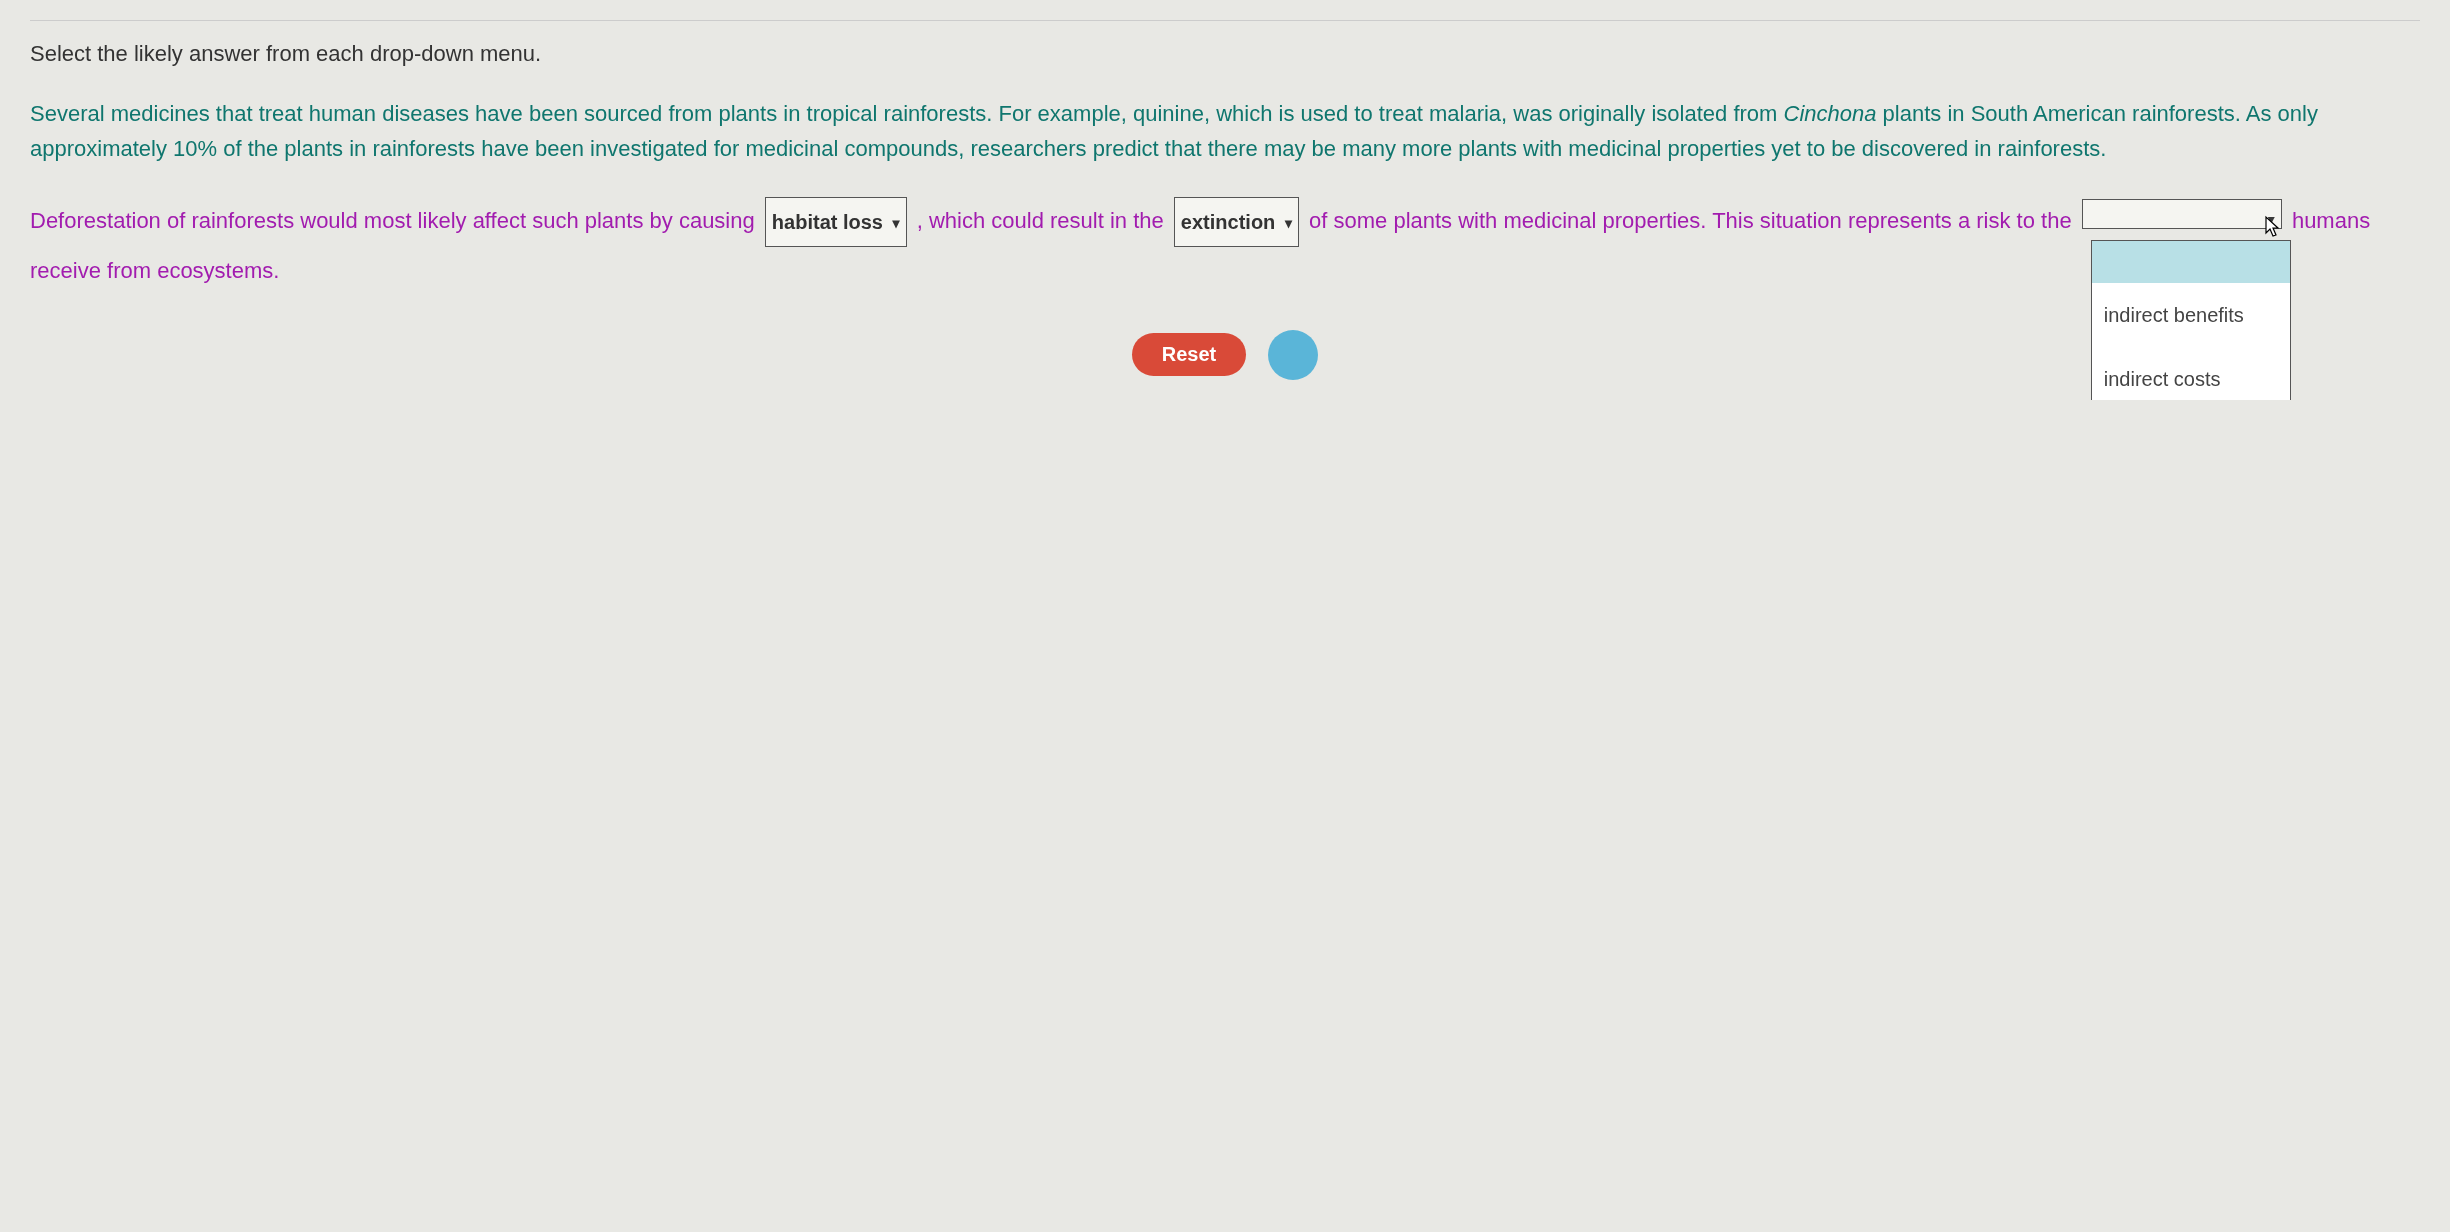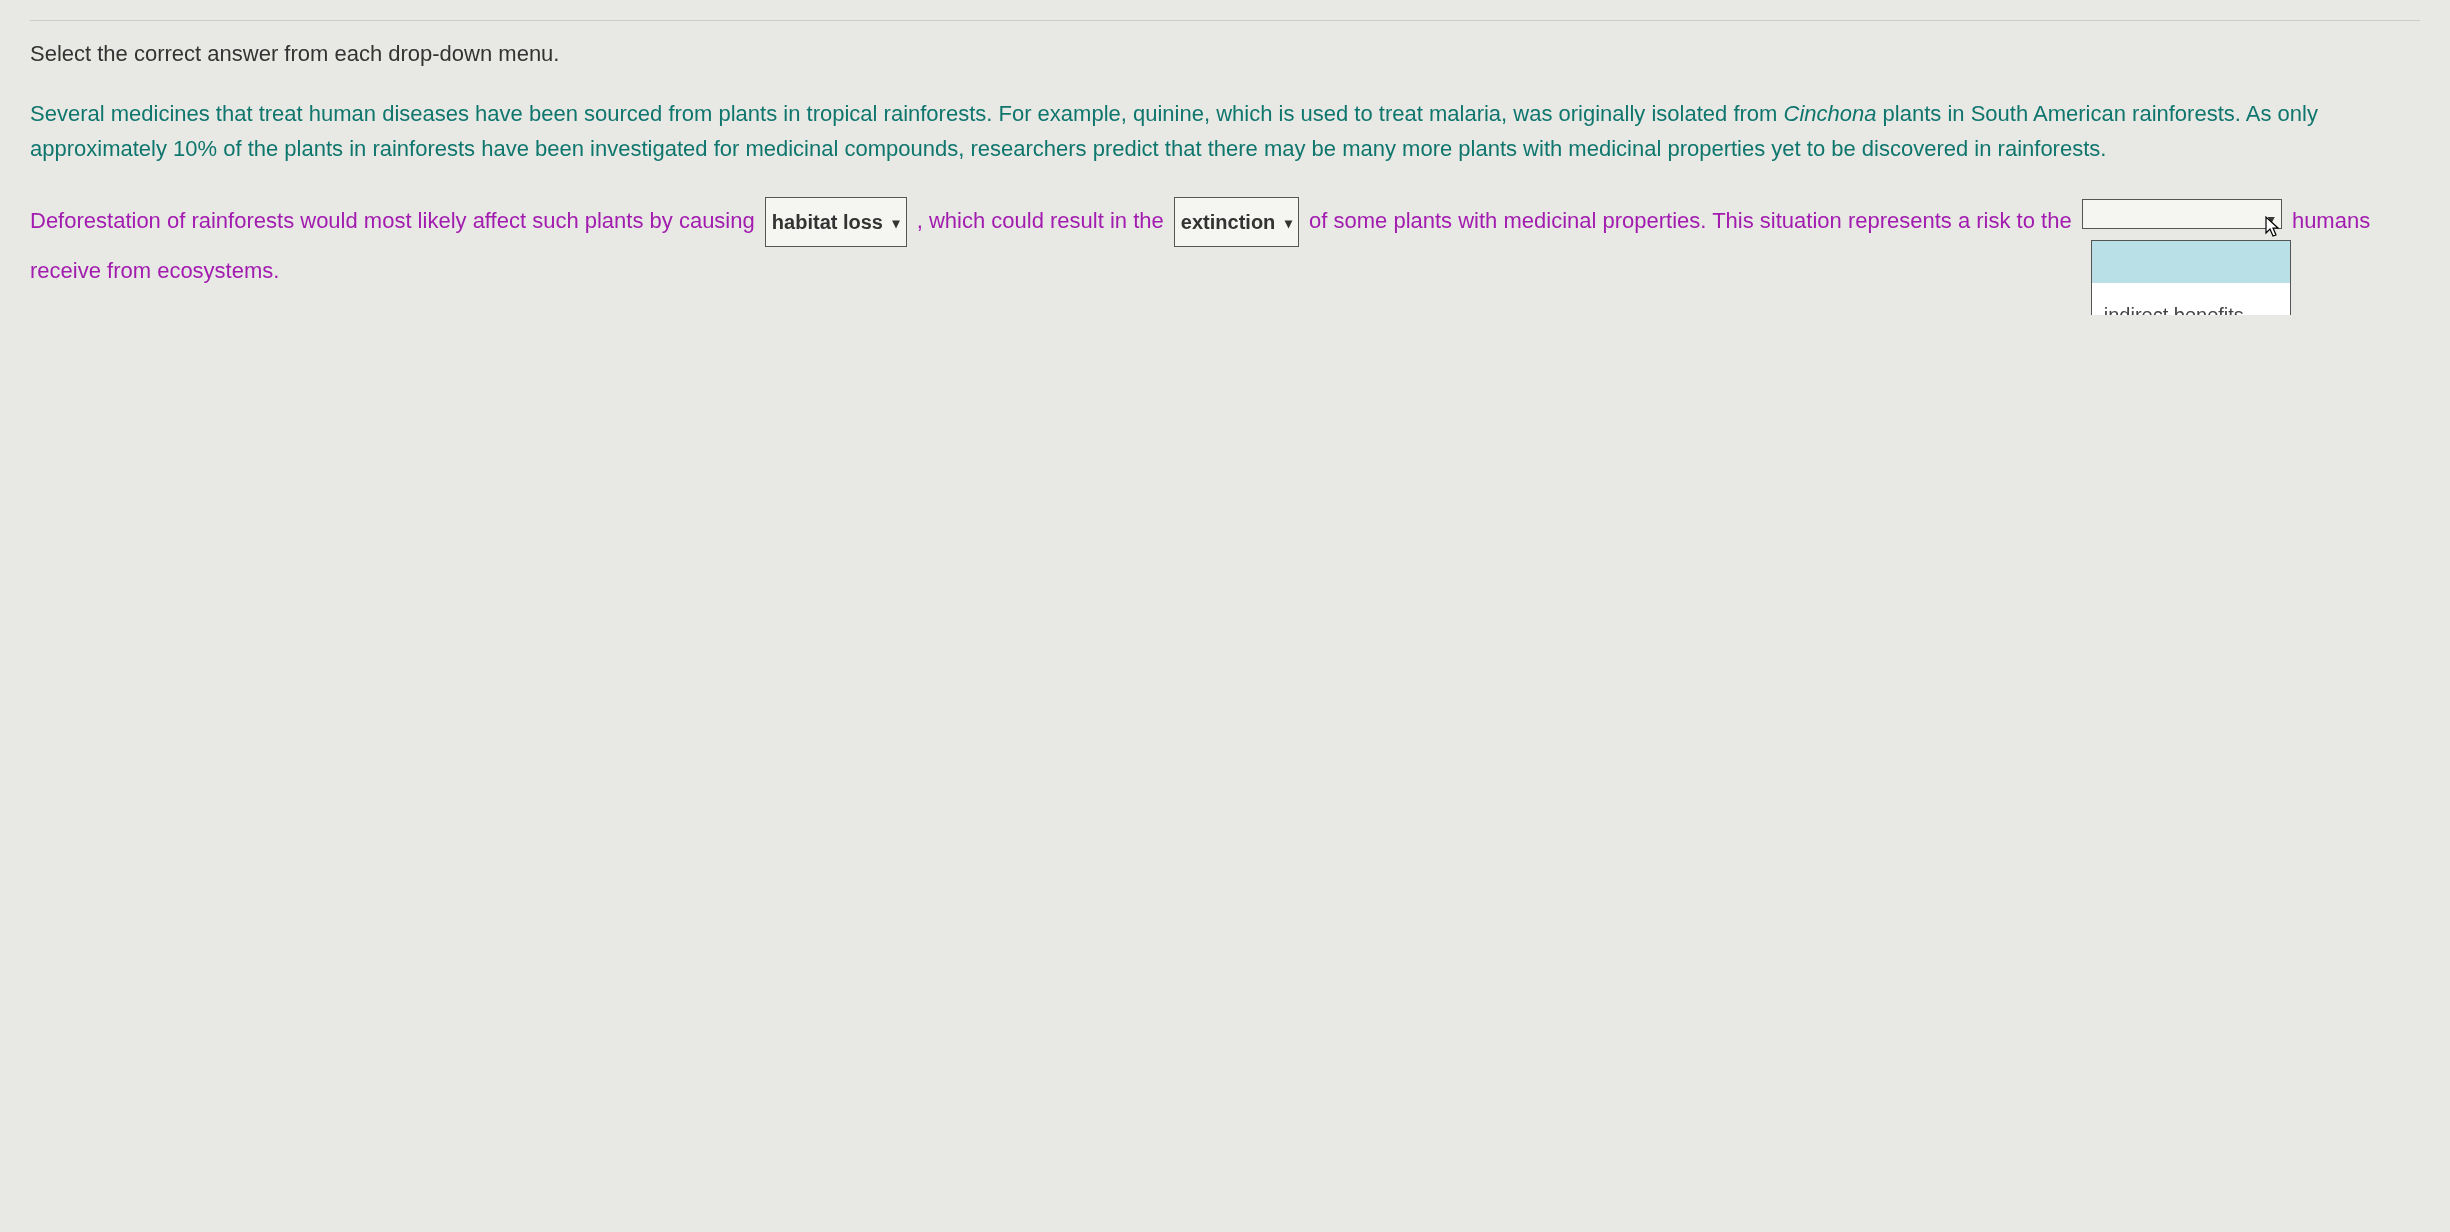--- a/index.html
+++ b/index.html
@@ -130,21 +130,21 @@
       vertical-align: middle;
     }
     .text-wrap {
       line-height: 2.2;
     }
   </style>
 </head>
 <body>
 
 <div class="container">
-  <p class="instruction">Select the correct answer from each drop-down menu.</p>
+  <p class="instruction">Select the likely answer from each drop-down menu.</p>
 
   <p class="paragraph">
     <span>Several medicines that treat human diseases have been sourced from plants in tropical rainforests. For example, quinine, which is used to treat malaria, was originally isolated from </span><span class="italic">Cinchona</span><span> plants in South American rainforests. As only approximately 10% of the plants in rainforests have been investigated for medicinal compounds, researchers predict that there may be many more plants with medicinal properties yet to be discovered in rainforests.</span>
   </p>
 
   <div class="question-block text-wrap">
     <span class="inline-text">Deforestation of rainforests would most likely affect such plants by causing </span>
     
     <span class="dropdown-closed">
       <span>habitat loss</span>
@@ -174,13 +174,17 @@
         <div class="option">indirect benefits</div>
         <div class="option">indirect costs</div>
         <div class="option">direct costs</div>
         <div class="option">direct benefits</div>
       </div>
     </span>
     
     <span class="inline-text"> humans receive from ecosystems.</span>
   </div>
 
+  <div class="buttons-row">
+    <button class="btn btn-reset">Reset</button>
+    <button class="btn btn-next"></button>
+  </div>
 </div>
 
 </body></html>

